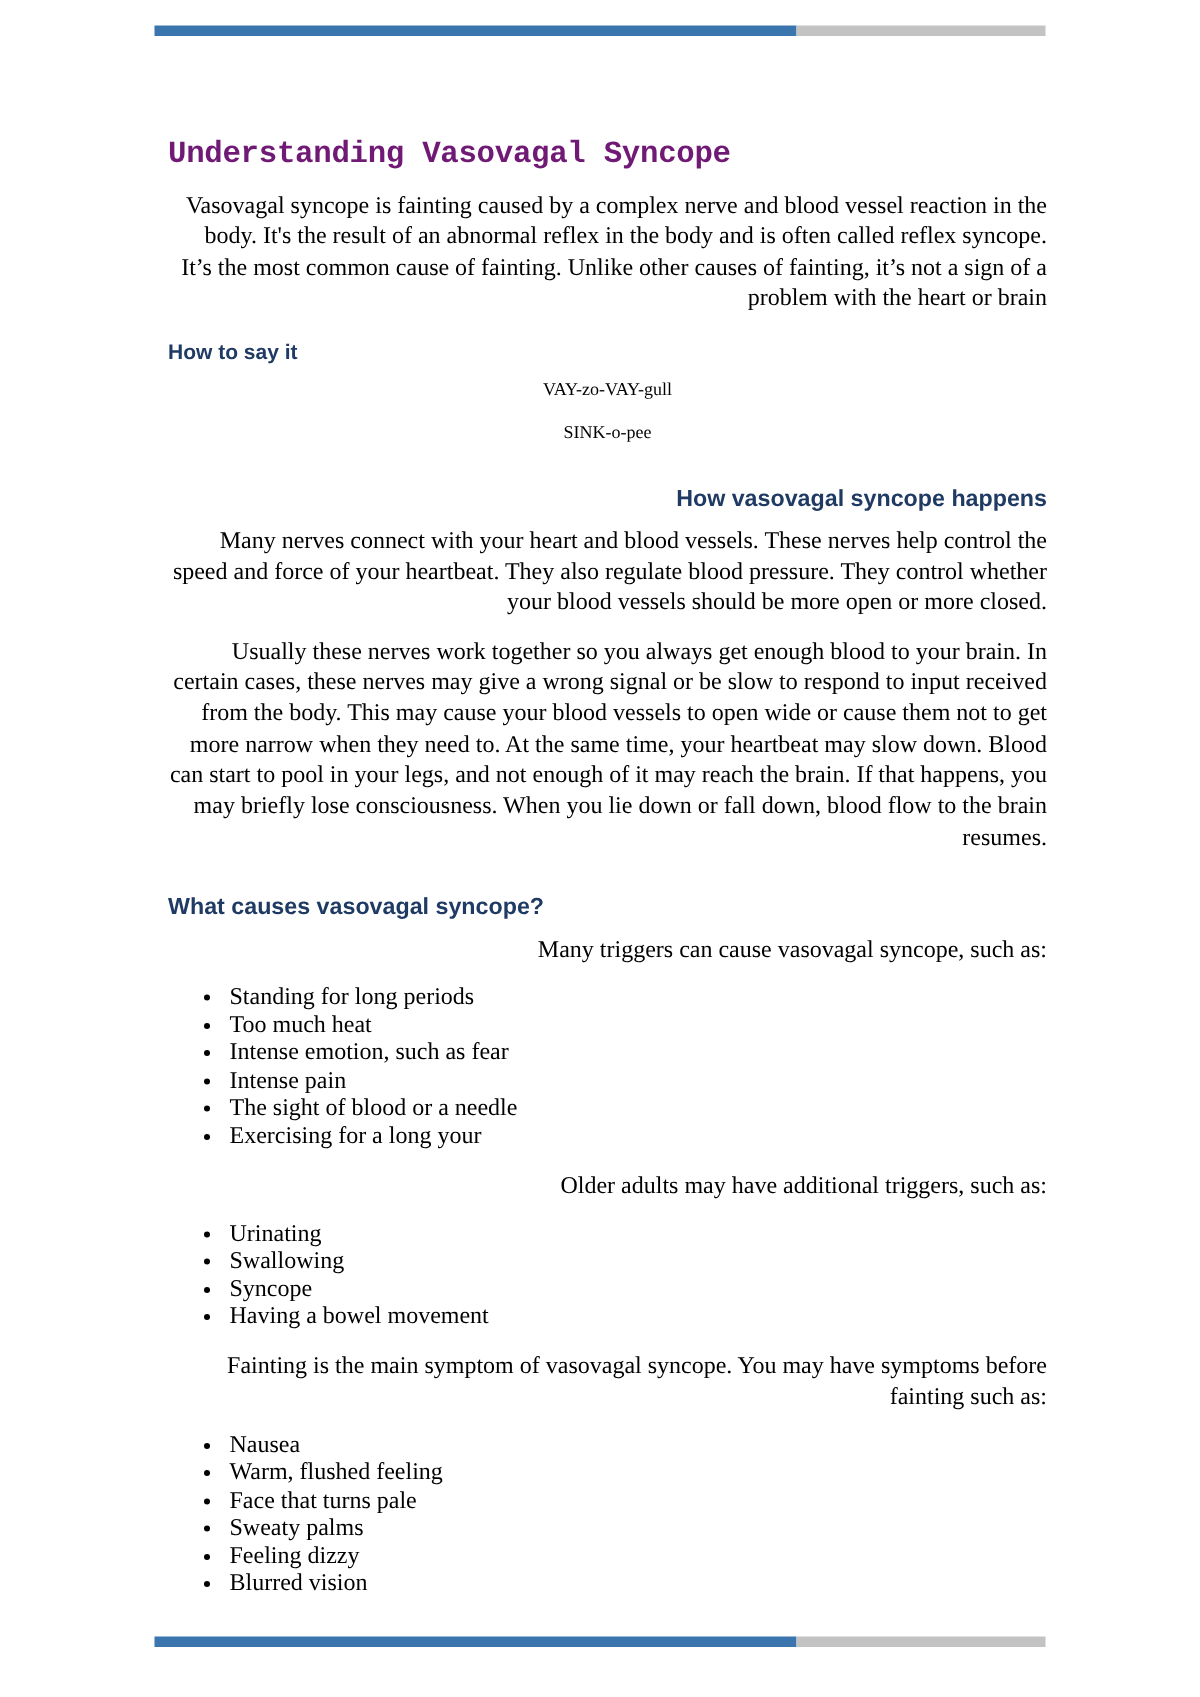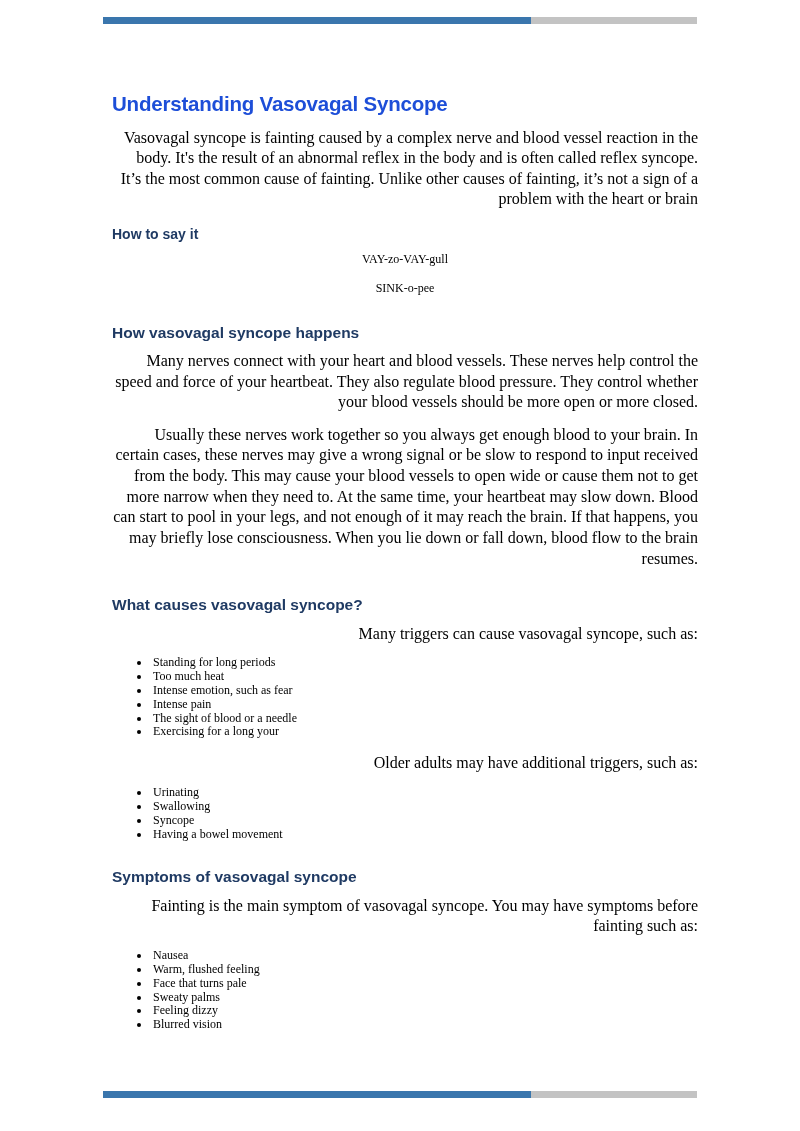--- a/index.html
+++ b/index.html
@@ -85,21 +85,21 @@
     margin: 0 0 14px 0;
     text-align: center;
   }
 
   ul.bullets {
     margin: 4px 0 14px 0;
     padding-left: 39px;
     list-style-type: disc;
   }
   ul.bullets li {
-    font-size: 12px;
+    font-size: 16px;
     line-height: 1.155;
     margin: 0;
     padding-left: 2px;
   }
 
   .tight-gap { margin-bottom: 6px; }
 
   
   .footer {
     position: absolute;
@@ -118,29 +118,29 @@
 </head>
 <body style="background: rgb(255, 255, 255);">
 
 <div class="rule-bar" id="header-rule">
   <div class="seg-blue" style="background: rgb(58, 118, 173); width: 72%;"></div>
   <div class="seg-grey" style="background: rgb(195, 195, 195);"></div>
 </div>
 
 <div class="content">
 
-  <h1 class="doc-title" style="color: #1d4ed8;">Understanding Vasovagal Syncope</h1>
+  <h1 class="doc-title" style="color: #701a75; font-family: Liberation Mono, monospace;">Understanding Vasovagal Syncope</h1>
 
   <p class="body-text">Vasovagal syncope is fainting caused by a complex nerve and blood vessel reaction in the body. It's the result of an abnormal reflex in the body and is often called reflex syncope. It’s the most common cause of fainting. Unlike other causes of fainting, it’s not a sign of a problem with the heart or brain</p>
 
   <h3 class="sub-head" style="color: rgb(31, 58, 99);">How to say it</h3>
   <p class="pron">VAY-zo-VAY-gull</p>
   <p class="pron">SINK-o-pee</p>
 
-  <h2 class="section-head" style="color: rgb(31, 58, 99);">How vasovagal syncope happens</h2>
+  <h2 class="section-head" style="color: rgb(31, 58, 99); text-align: right;">How vasovagal syncope happens</h2>
   <p class="body-text">Many nerves connect with your heart and blood vessels. These nerves help control the speed and force of your heartbeat. They also regulate blood pressure. They control whether your blood vessels should be more open or more closed.</p>
   <p class="body-text">Usually these nerves work together so you always get enough blood to your brain. In certain cases, these nerves may give a wrong signal or be slow to respond to input received from the body. This may cause your blood vessels to open wide or cause them not to get more narrow when they need to. At the same time, your heartbeat may slow down. Blood can start to pool in your legs, and not enough of it may reach the brain. If that happens, you may briefly lose consciousness. When you lie down or fall down, blood flow to the brain resumes.</p>
 
   <h2 class="section-head" style="color: rgb(31, 58, 99);">What causes vasovagal syncope?</h2>
   <p class="body-text tight-gap">Many triggers can cause vasovagal syncope, such as:</p>
   <ul class="bullets">
     <li>Standing for long periods</li>
     <li>Too much heat</li>
     <li>Intense emotion, such as fear</li>
     <li>Intense pain</li>
@@ -149,21 +149,20 @@
   </ul>
 
   <p class="body-text tight-gap">Older adults may have additional triggers, such as:</p>
   <ul class="bullets">
     <li>Urinating</li>
     <li>Swallowing</li>
     <li>Syncope</li>
     <li>Having a bowel movement</li>
   </ul>
 
-  <h2 class="section-head" style="color: rgb(31, 58, 99);">Symptoms of vasovagal syncope</h2>
   <p class="body-text tight-gap">Fainting is the main symptom of vasovagal syncope. You may have symptoms before fainting such as:</p>
   <ul class="bullets">
     <li>Nausea</li>
     <li>Warm, flushed feeling</li>
     <li>Face that turns pale</li>
     <li>Sweaty palms</li>
     <li>Feeling dizzy</li>
     <li>Blurred vision</li>
   </ul>
 

